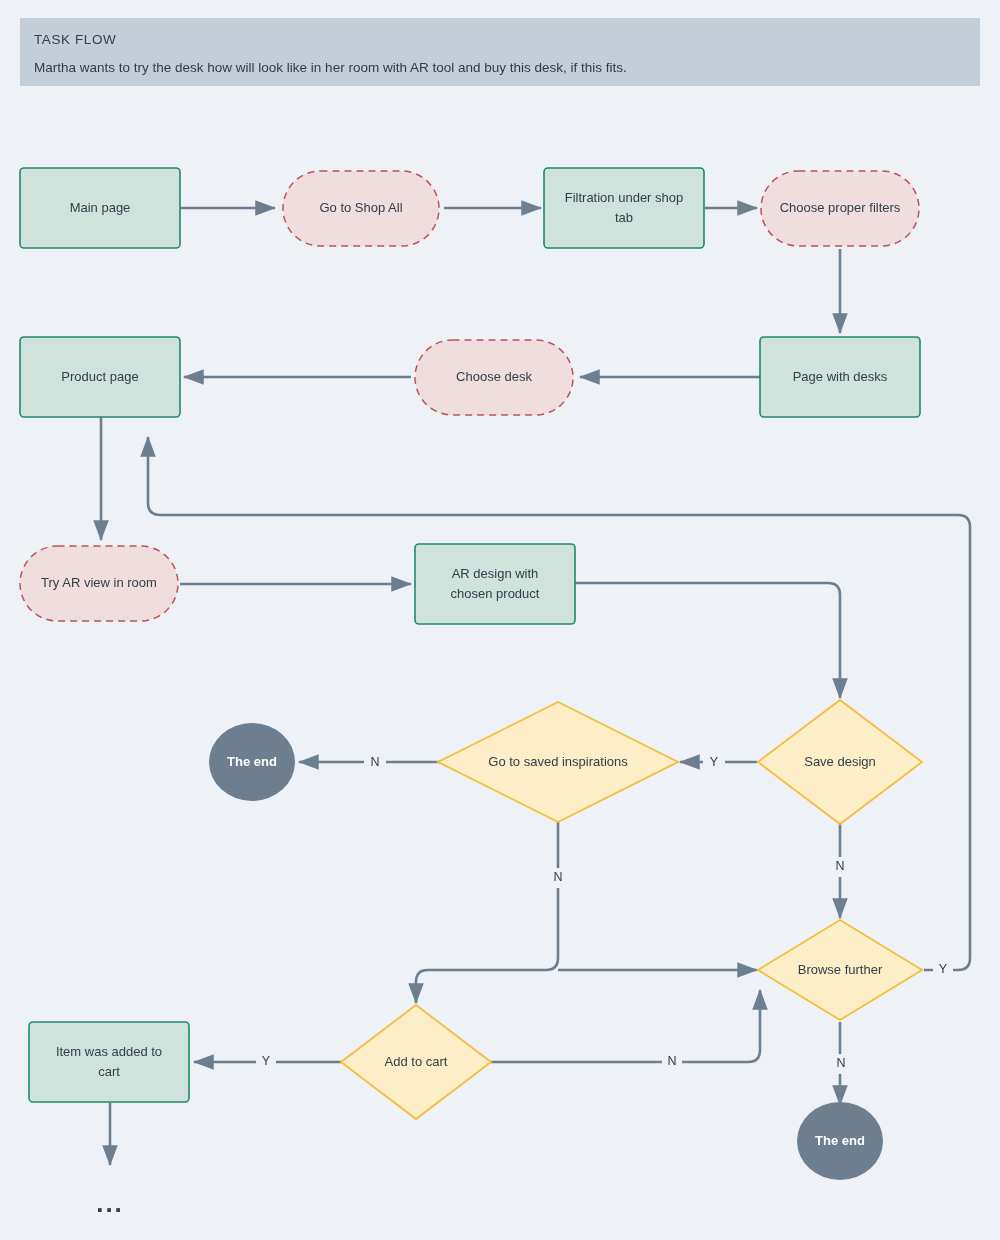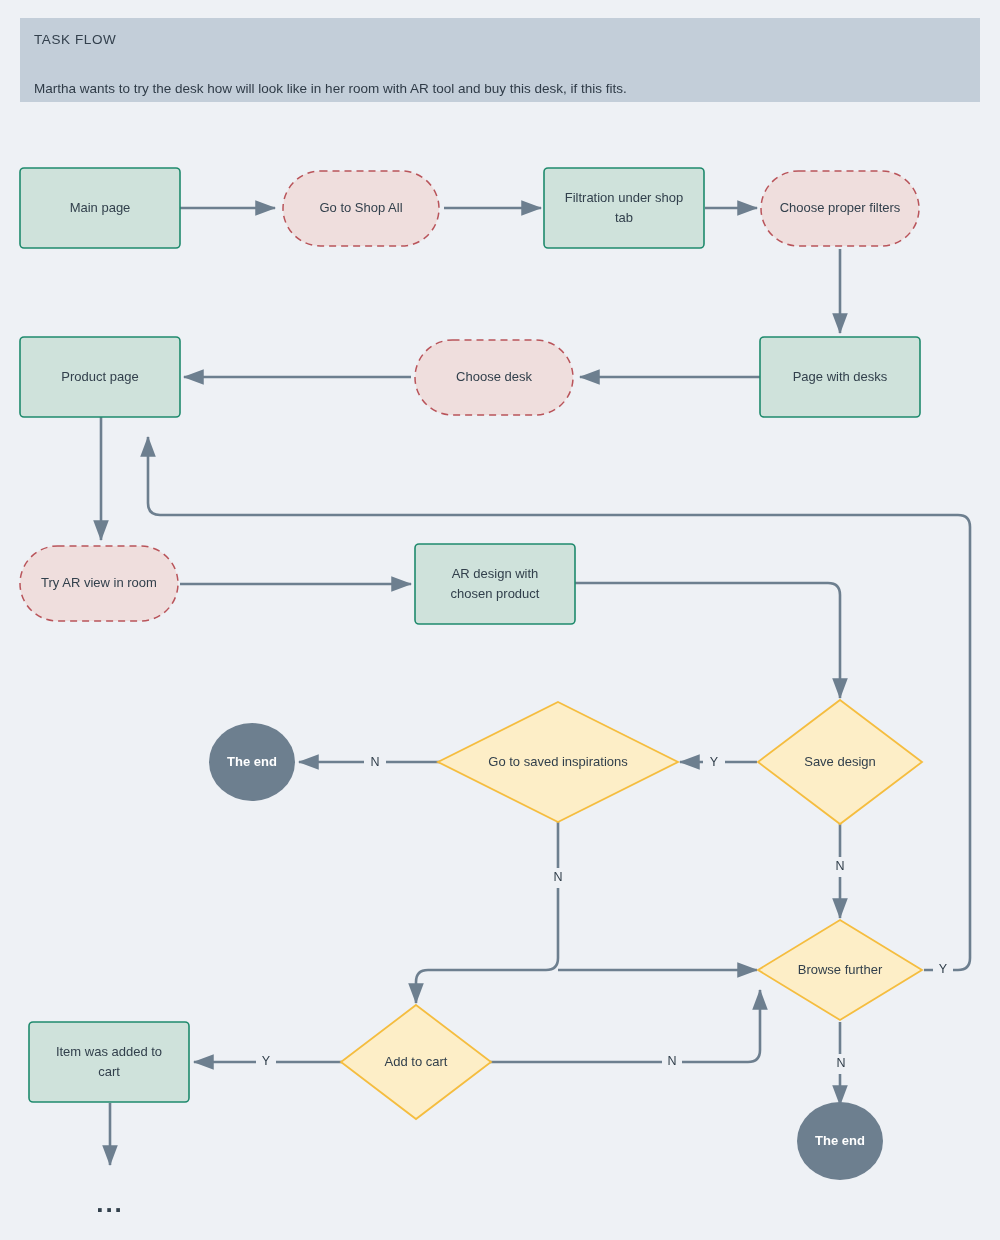--- a/index.html
+++ b/index.html
@@ -19,33 +19,33 @@
     width: 1000px;
     height: 1240px;
   }
 
   
   .banner {
     position: absolute;
     left: 20px;
     top: 18px;
     width: 960px;
-    height: 84px;
+    height: 68px;
     background: #c3ced9;
     box-sizing: border-box;
     padding: 14px 14px 0 14px;
   }
   .banner-title {
     font-size: 13.5px;
     letter-spacing: 0.6px;
     color: #33404d;
     font-weight: 400;
   }
   .banner-desc {
-    margin-top: 33px;
+    margin-top: 12px;
     font-size: 13.5px;
     color: #2f3b47;
     line-height: 1.3;
   }
 
   
   svg.flow {
     position: absolute;
     left: 0;
     top: 0;

